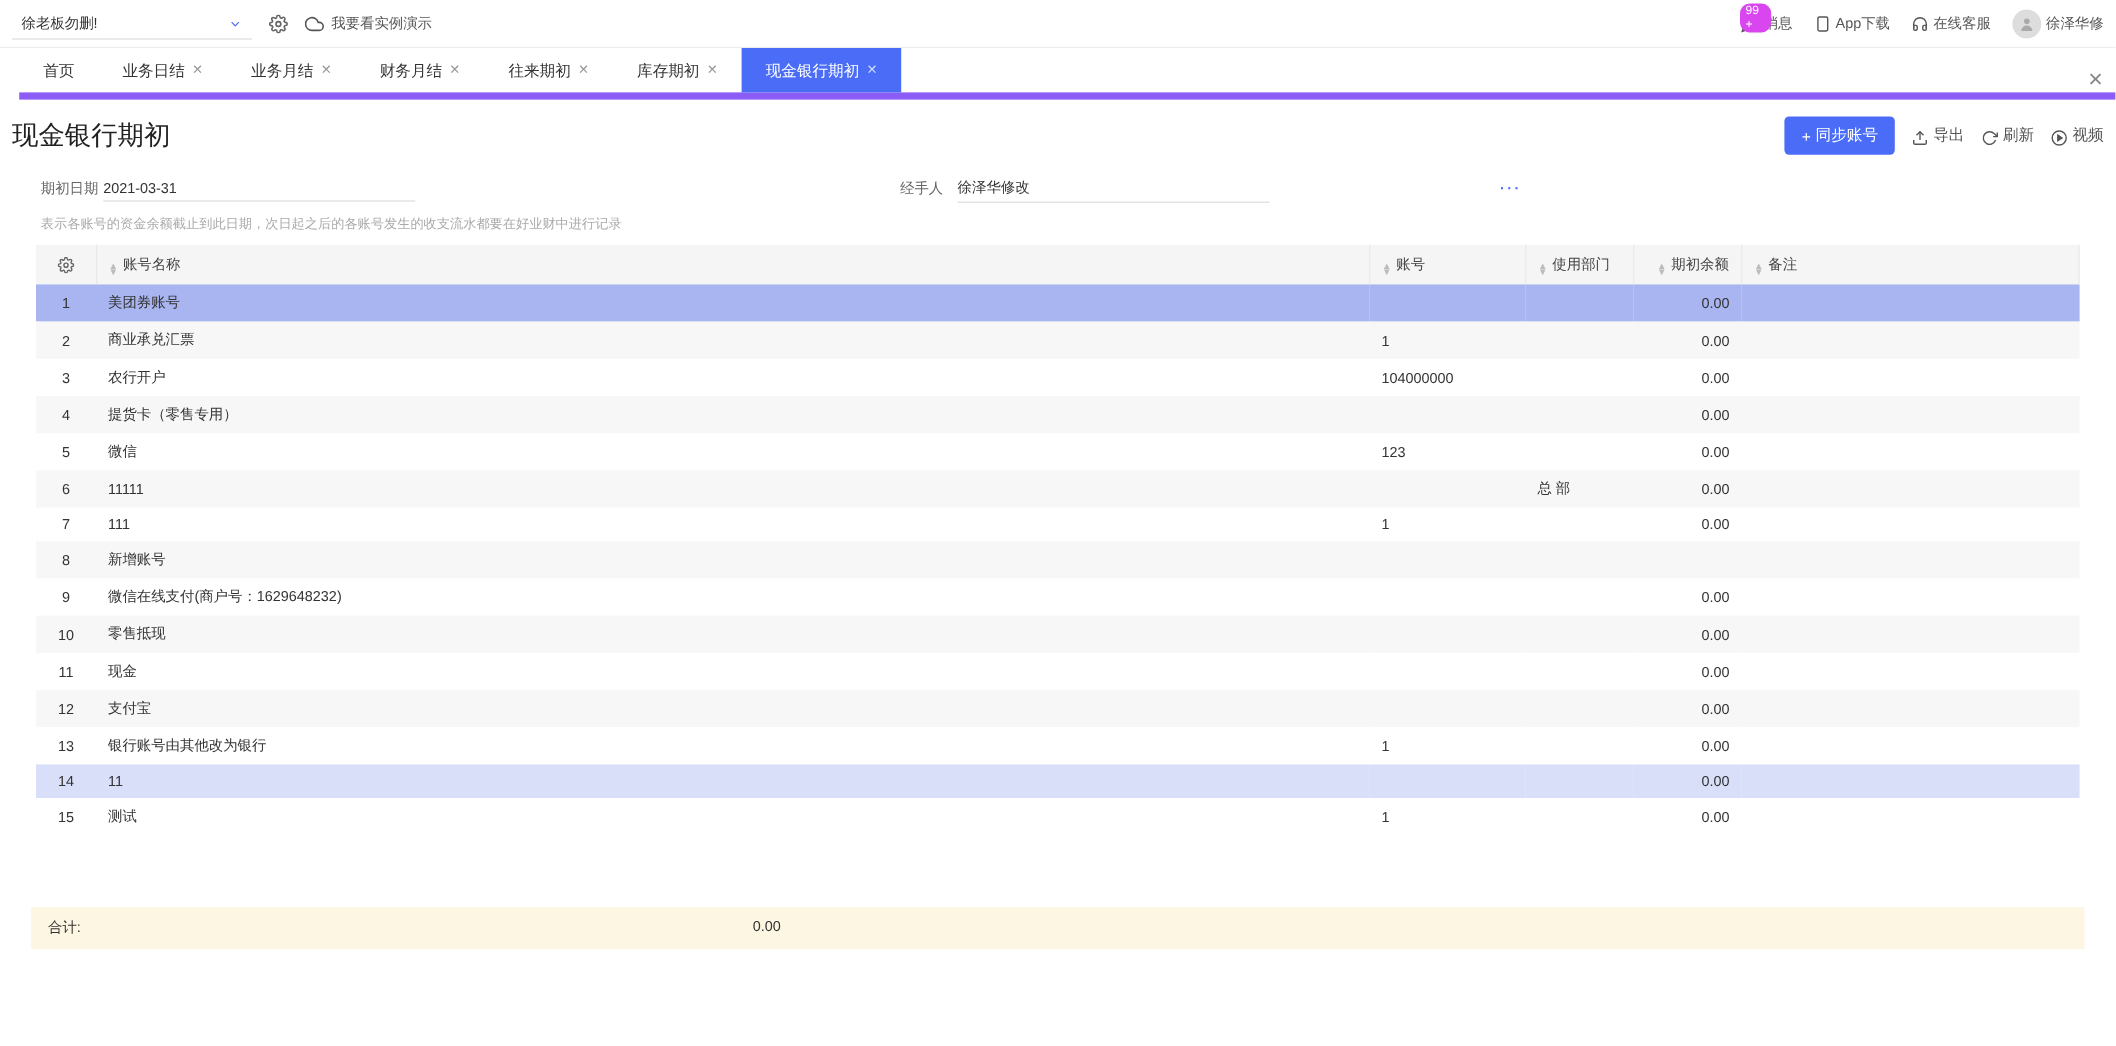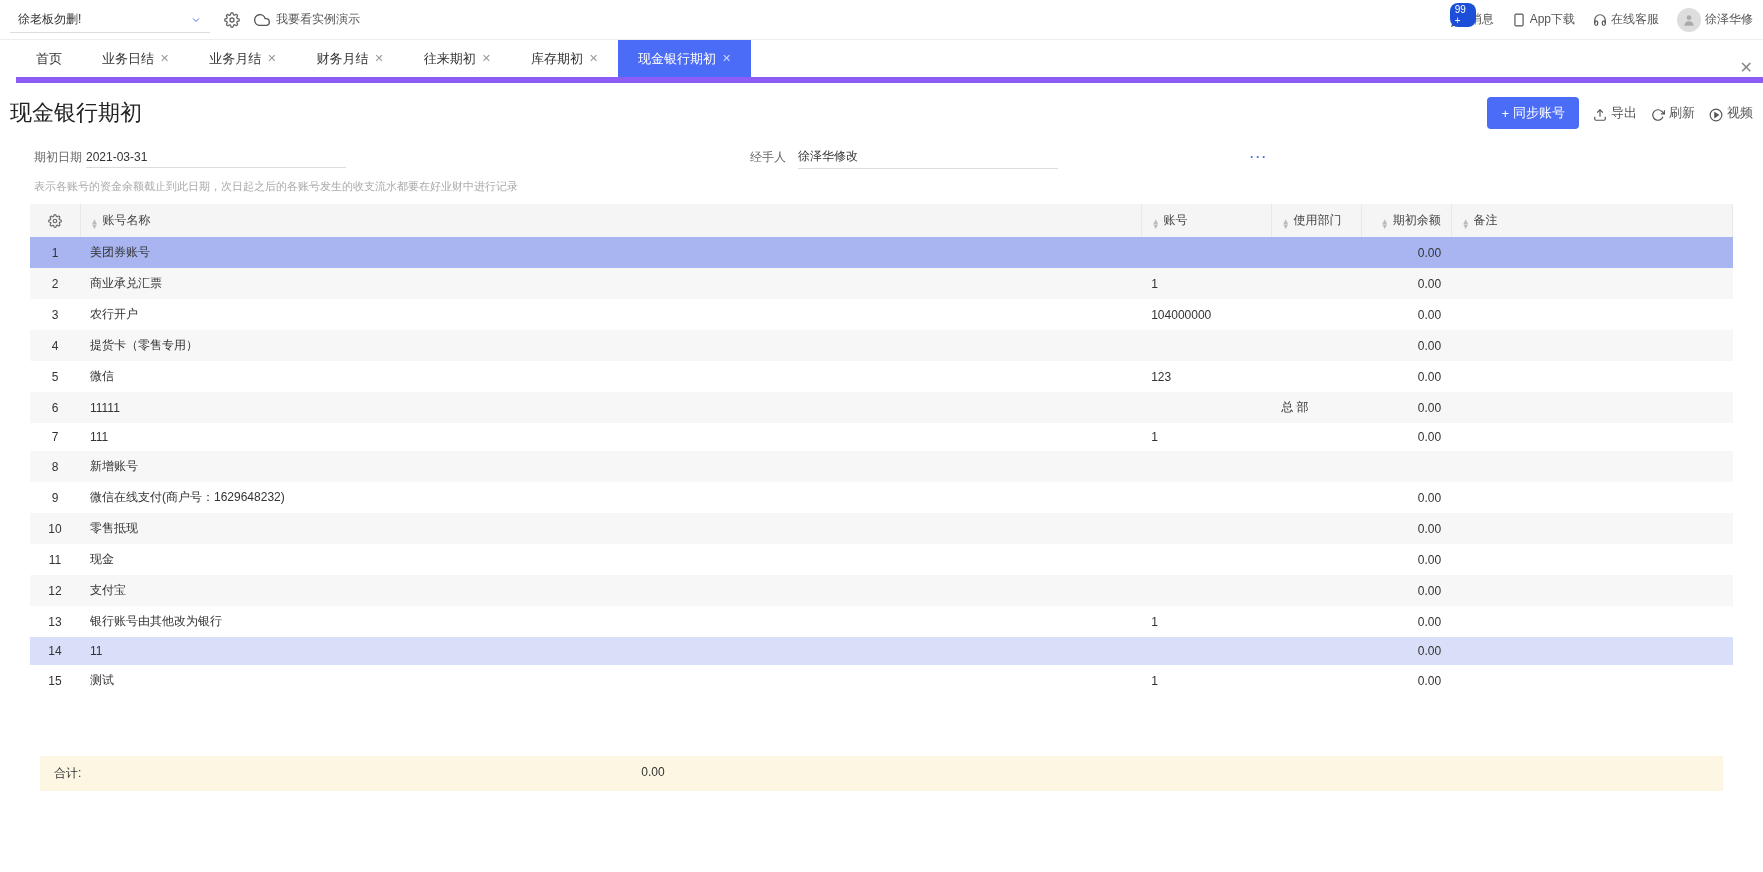--- a/index.html
+++ b/index.html
@@ -5,21 +5,21 @@
 * { box-sizing: border-box; margin: 0; padding: 0; }
 body { font-family: "Microsoft YaHei", -apple-system, sans-serif; font-size: 12px; color: #333; background: #fff; width: 1763px; }
 .top-bar { display: flex; align-items: center; height: 40px; padding: 0 10px; border-bottom: 1px solid #eee; }
 .org-select { display: flex; align-items: center; min-width: 200px; padding: 4px 8px; border-bottom: 1px solid #ddd; cursor: pointer; }
 .org-select .chev { margin-left: auto; color: #4a6cf7; }
 .gear { margin: 0 14px; color: #666; cursor: pointer; }
 .demo-link { display: flex; align-items: center; color: #555; cursor: pointer; }
 .demo-link svg { margin-right: 6px; }
 .top-right { margin-left: auto; display: flex; align-items: center; gap: 18px; }
 .tr-item { display: flex; align-items: center; gap: 4px; cursor: pointer; color: #555; position: relative; }
-.badge { position: absolute; top: -8px; right: 18px; background: #1d4ed8; color: #fff; font-size: 10px; padding: 1px 5px; border-radius: 8px; }
+.badge { position: absolute; top: -8px; right: 18px; background: #d946ef; color: #fff; font-size: 10px; padding: 1px 5px; border-radius: 8px; }
 .avatar { width: 24px; height: 24px; border-radius: 50%; background: #ddd; display: inline-flex; align-items: center; justify-content: center; }
 
 .tabs-bar { display: flex; align-items: flex-end; height: 43px; border-bottom: 6px solid #8b5cf6; position: relative; margin-left: 16px; }
 .tab { display: flex; align-items: center; padding: 0 20px; height: 100%; cursor: pointer; color: #333; font-size: 13px; gap: 6px; }
 .tab .close { color: #999; font-size: 11px; }
 .tab.active { background: #4a6cf7; color: #fff; }
 .tab.active .close { color: #cdd8ff; }
 .tabs-close-all { position: absolute; right: 10px; color: #888; cursor: pointer; font-size: 16px; }
 
 .title-bar { display: flex; align-items: center; padding: 14px 10px 10px; }
@@ -43,21 +43,21 @@
 td { padding: 7px 10px; font-size: 12px; color: #333; }
 tbody tr:nth-child(even) { background: #f7f7f7; }
 tbody tr.selected { background: #a8b5f0 !important; }
 tbody tr.highlight { background: #d9dff8 !important; }
 .col-idx { width: 50px; text-align: center; }
 .col-acct { width: 130px; }
 .col-dept { width: 90px; }
 .col-bal { width: 90px; text-align: right; }
 th.col-gear { width: 50px; text-align: center; }
 
-.total-bar { margin: 60px 40px 10px; background: #fdf6e3; padding: 9px 14px; display: flex; font-size: 12px; color: #333; font-weight: 500; }
+.total-bar { margin: 60px 26px 10px; background: #fdf6e3; padding: 9px 14px; display: flex; font-size: 12px; color: #333; font-weight: 500; }
 .total-bal { margin-left: 560px; }
 
 svg { display: inline-block; vertical-align: middle; }
 </style>
 </head>
 <body>
 
 <div class="top-bar">
   <div class="org-select">
     <span>徐老板勿删!</span>

